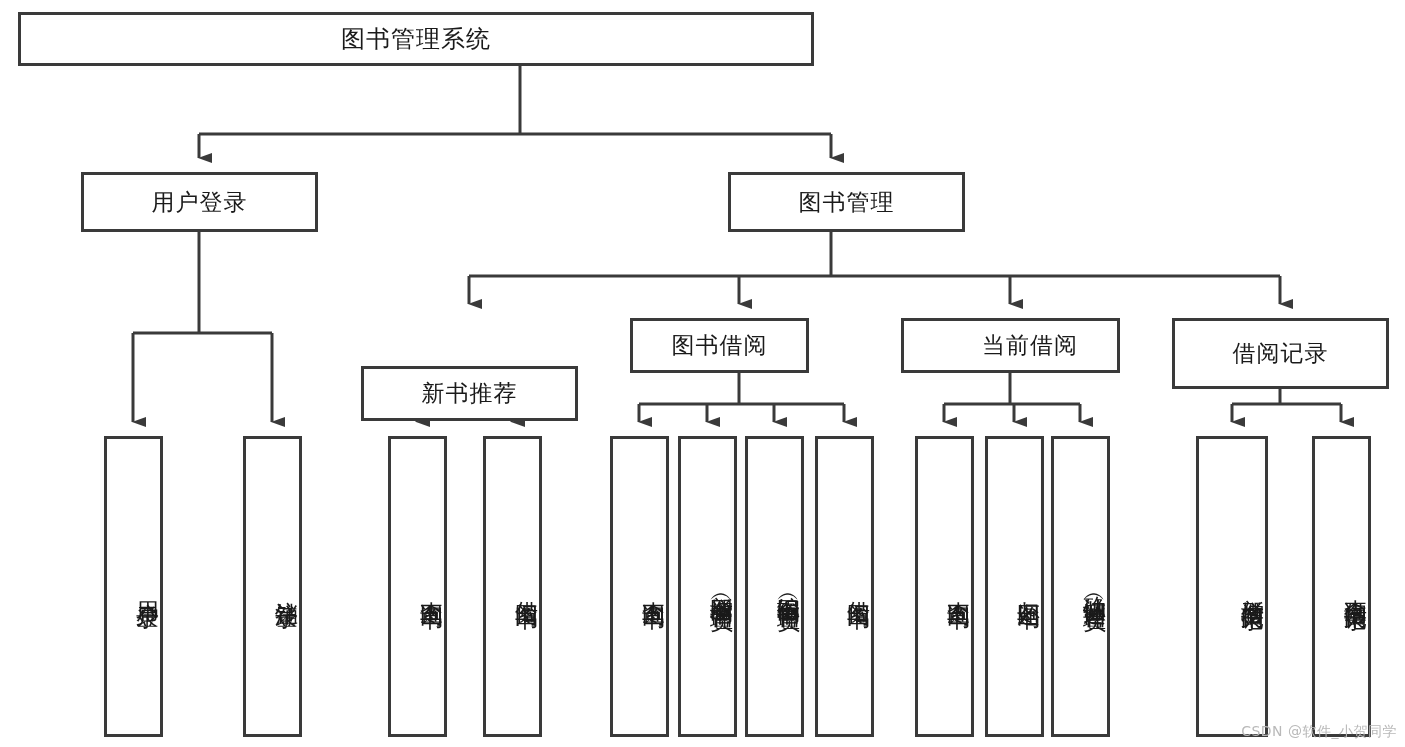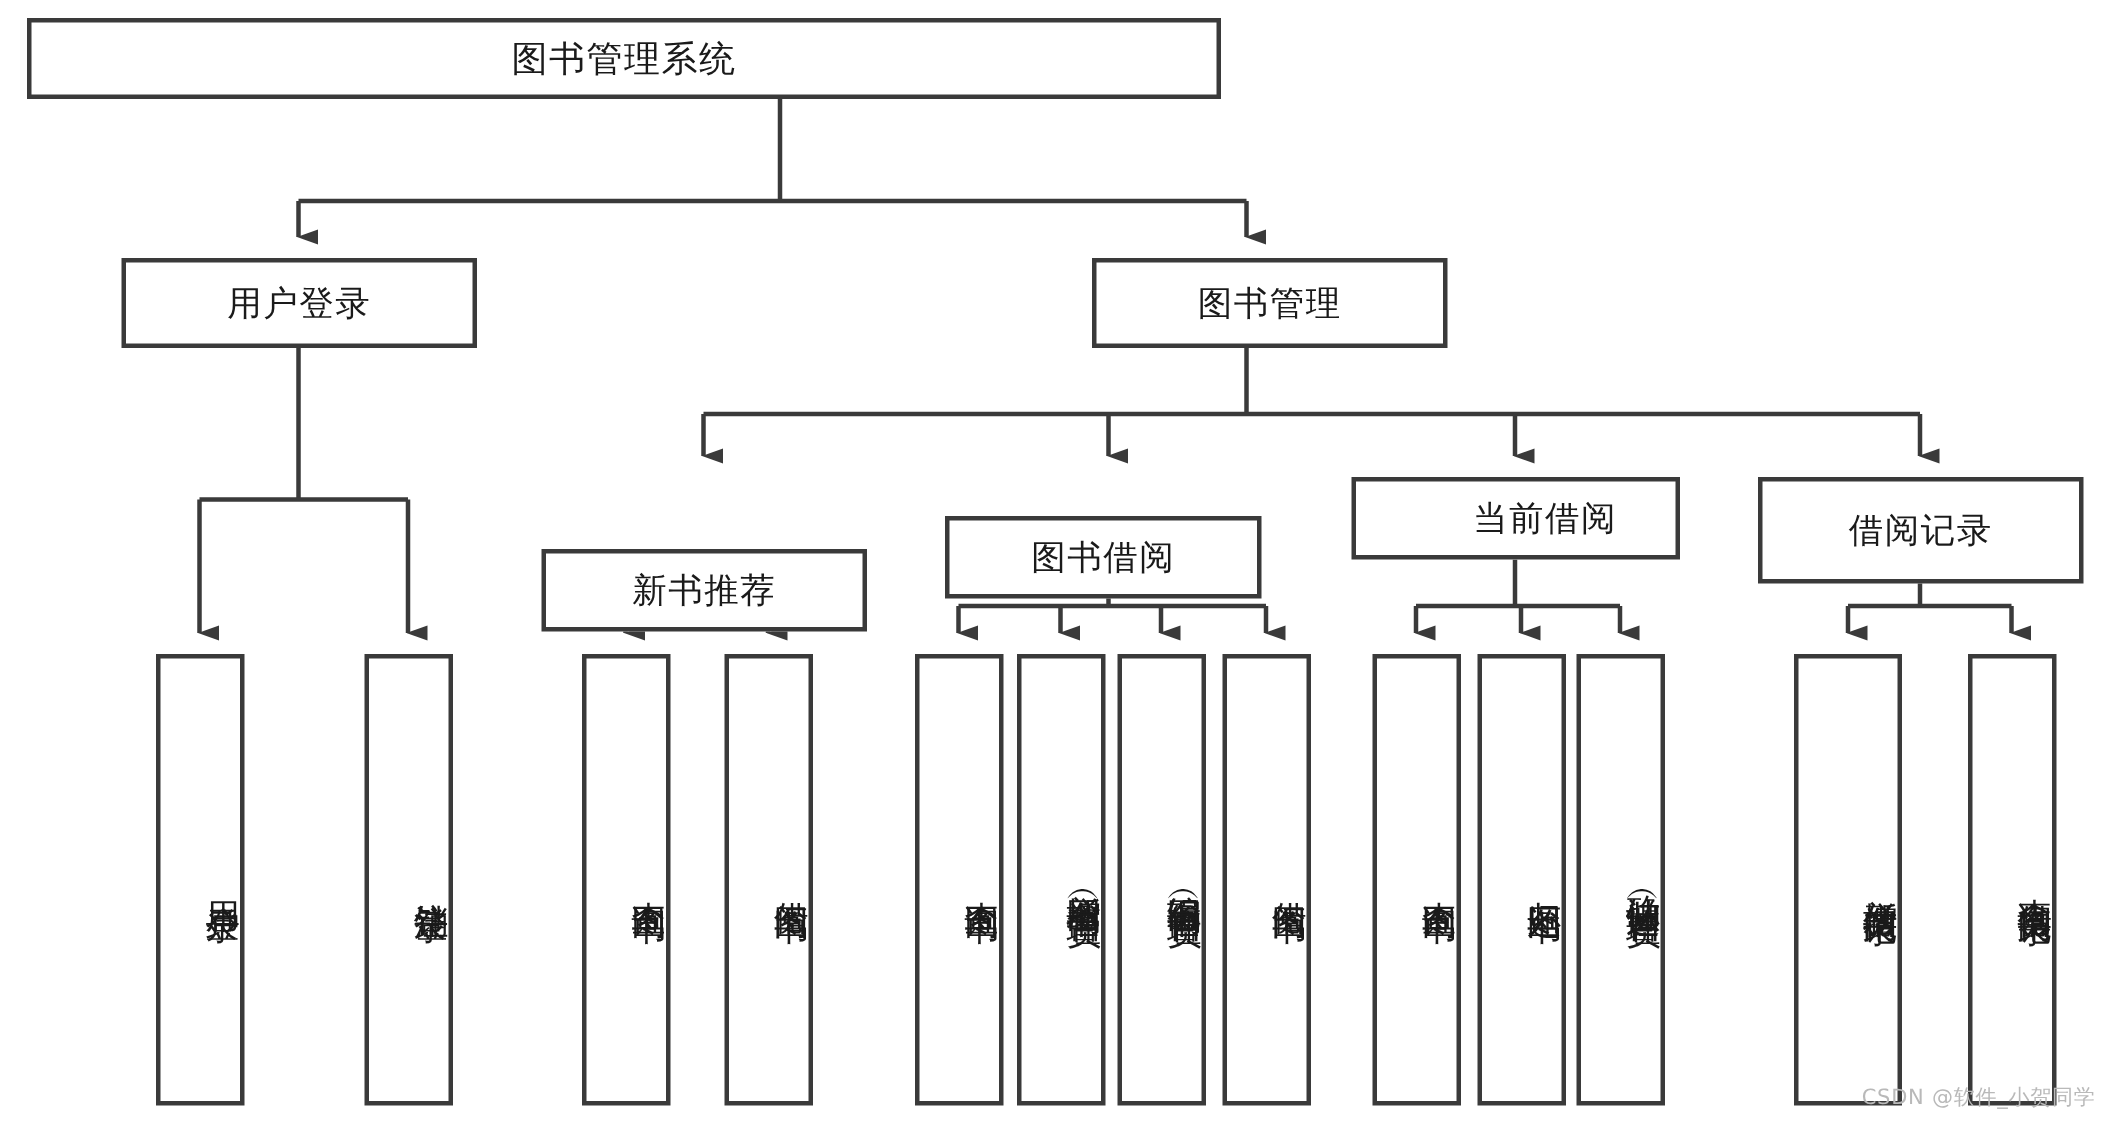--- a/index.html
+++ b/index.html
@@ -129,21 +129,21 @@
   <div class="node horiz" style="left:81px; top:172px; width:237px; height:60px;">
     <span>用户登录</span>
   </div>
   <div class="node horiz" style="left:712px; top:172px; width:237px; height:60px;margin-left:16px;">
     <span>图书管理</span>
   </div>
 
   <div class="node horiz" style="left:361px; top:336px; width:217px; height:55px;margin-top:30px;">
     <span>新书推荐</span>
   </div>
-  <div class="node horiz" style="left:630px; top:318px; width:211px; height:55px;margin-top:26px;">
+  <div class="node horiz" style="left:630px; top:318px; width:179px; height:55px;">
     <span>图书借阅</span>
   </div>
   <div class="node horiz" style="left:901px; top:318px; width:219px; height:55px;padding-left:39px;">
     <span>当前借阅</span>
   </div>
   <div class="node horiz" style="left:1172px; top:318px; width:217px; height:71px;">
     <span>借阅记录</span>
   </div>
 
   <div class="node vert" style="left:104px; top:436px; width:59px; height:301px;">

